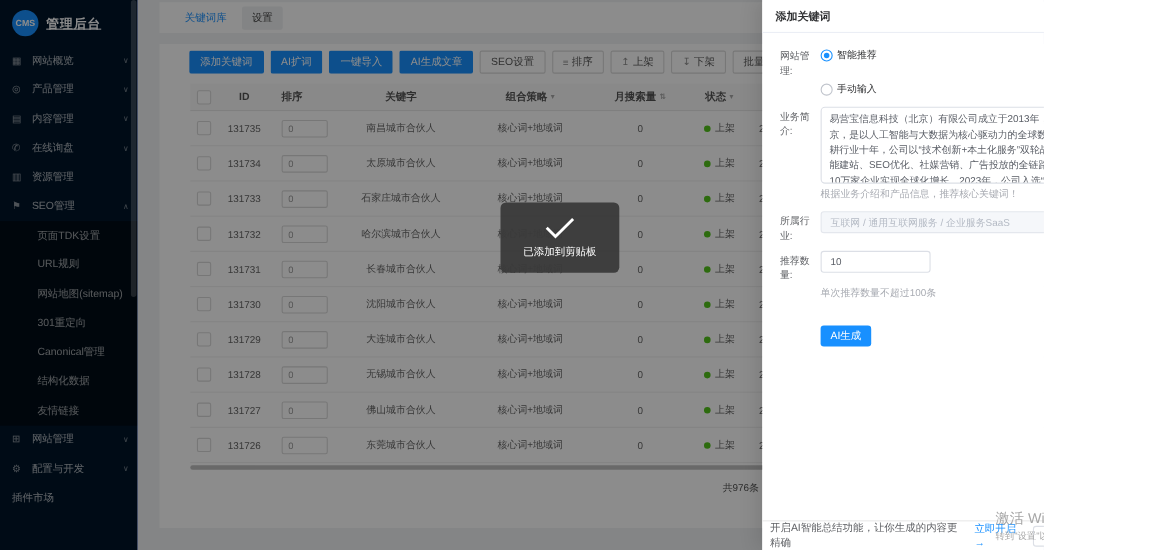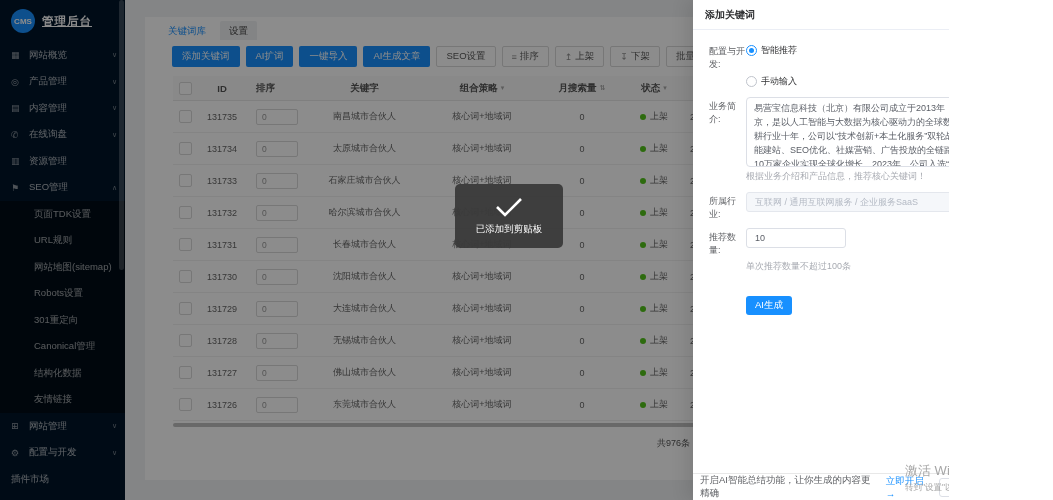--- a/index.html
+++ b/index.html
@@ -14,21 +14,21 @@
   .side-item{height:26.5px;display:flex;align-items:center;padding:0 8px 0 11px;color:rgba(255,255,255,.68);font-size:9.5px;cursor:pointer;}
   .side-item .s-icon{width:13px;font-size:9px;color:rgba(255,255,255,.55);margin-right:5px;flex:0 0 13px;}
   .side-item .chev{margin-left:auto;font-size:7px;color:rgba(255,255,255,.45);}
   .submenu{background:#000c17;}
   .side-sub{height:26.5px;display:flex;align-items:center;padding-left:34px;color:rgba(255,255,255,.62);font-size:9.5px;cursor:pointer;}
   .side-sub.active{background:#1890ff;color:#fff;}
   #sidebar-scroll{position:absolute;right:1px;top:0;width:5px;height:270px;background:rgba(255,255,255,.22);border-radius:3px;}
 
   
   #main{position:absolute;left:125px;top:0;width:928px;height:500px;background:#f0f2f5;}
-  #tabcard{position:absolute;left:20px;top:17px;width:888px;height:28px;background:#fff;display:flex;align-items:center;padding-left:23px;box-sizing:border-box;}
+  #tabcard{position:absolute;left:20px;top:2px;width:888px;height:28px;background:#fff;display:flex;align-items:center;padding-left:23px;box-sizing:border-box;}
   .tab{font-size:9.5px;margin-right:14px;cursor:pointer;}
   .tab.active{color:#1890ff;}
   .tab.plain{background:#eef0f2;color:#444;padding:4px 9px;border-radius:2px;}
   #card{position:absolute;left:20px;top:40px;width:888px;height:440px;background:#fff;}
 
   #toolbar{position:absolute;left:27px;top:6px;display:flex;gap:6px;align-items:center;}
   .btn{height:21px;display:inline-flex;align-items:center;padding:0 9px;font-size:9.5px;border-radius:2px;border:1px solid transparent;cursor:pointer;box-sizing:border-box;background:none;font-family:inherit;}
   .btn-primary{background:#1890ff;color:#fff;}
   .btn-default{background:#fff;border-color:#d9d9d9;color:#595959;}
   .btn-ic{font-size:9px;margin-right:3px;color:#8c8c8c;}
@@ -132,23 +132,20 @@
           <div class="side-sub">
             <span>页面TDK设置</span>
           </div>
           <div class="side-sub">
             <span>URL规则</span>
           </div>
           <div class="side-sub">
             <span>网站地图(sitemap)</span>
           </div>
           <div class="side-sub">
-            <span>Robots设置</span>
-          </div>
-          <div class="side-sub">
             <span>301重定向</span>
           </div>
           <div class="side-sub">
             <span>Canonical管理</span>
           </div>
           <div class="side-sub">
             <span>结构化数据</span>
           </div>
           <div class="side-sub">
             <span>友情链接</span>
@@ -432,21 +429,21 @@
     <div id="toast-text">已添加到剪贴板</div>
   </div>
 
   <div id="drawer">
     <div id="d-header">
       <span id="d-title">添加关键词</span>
       <span id="d-close">✕</span>
     </div>
     <div id="d-body">
       <div class="f-row">
-        <span class="f-label">配置与开发:</span>
+        <span class="f-label">网站管理:</span>
         <span id="radio-row" class="radio-row">
             <span class="radio">
               <span class="r-circle on"></span>
               <span>智能推荐</span>
             </span>
             <span class="radio">
               <span class="r-circle"></span>
               <span>手动输入</span>
             </span>
           </span>

